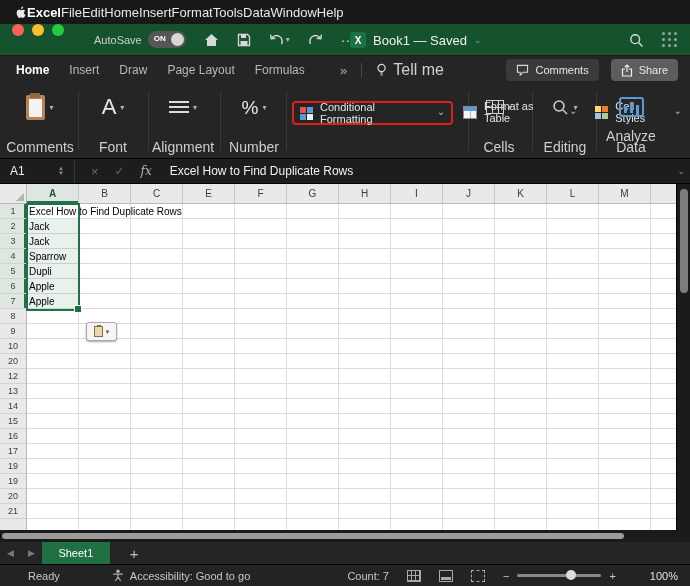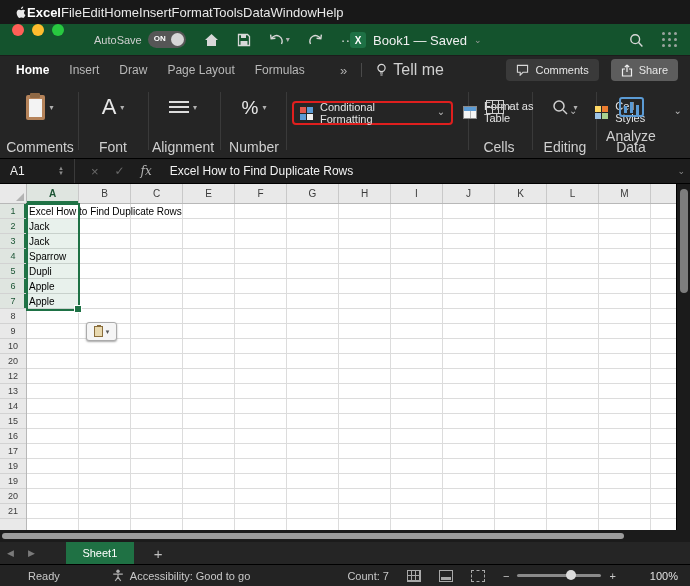--- a/index.html
+++ b/index.html
@@ -120,21 +120,21 @@
 
   
   #vscroll{position:absolute;left:676px;top:184px;width:14px;height:346px;background:#1b1b1b;border-left:1px solid #000}
   #vthumb{position:absolute;left:3px;top:5px;width:8px;height:104px;border-radius:4px;background:#7d7d7d}
   #hscroll{position:absolute;left:0;top:530px;width:690px;height:12px;background:#1b1b1b}
   #hthumb{position:absolute;left:2px;top:3px;width:622px;height:6px;border-radius:3px;background:#9c9c9c}
 
   
   #sheetbar{position:absolute;left:0;top:542px;width:100%;height:22px;background:#252525;display:flex;align-items:center}
   .nav-arrow{font-size:9px;color:#7a7a7a;padding:0 7px}
-  .sheet-tab{margin-left:24px;width:68px;height:22px;background:#1f7144;color:#fff;font-size:11px;
+  .sheet-tab{width:68px;height:22px;background:#1f7144;color:#fff;font-size:11px;
     display:flex;align-items:center;justify-content:center}
   #add-sheet{margin-left:20px;font-size:15px;color:#c0c0c0}
 
   
   #statusbar{position:absolute;left:0;top:564px;width:100%;height:22px;background:#232323;border-top:1px solid #000;
     display:flex;align-items:center;font-size:11px;color:#c8c8c8;padding:0 12px}
   #sb-ready{margin-left:16px}
   #sb-access{margin-left:52px;display:flex;align-items:center;gap:6px}
   #sb-right{margin-left:auto;display:flex;align-items:center;gap:18px}
   .sb-ic{width:14px;height:12px;border:1px solid #a8a8a8;position:relative}

